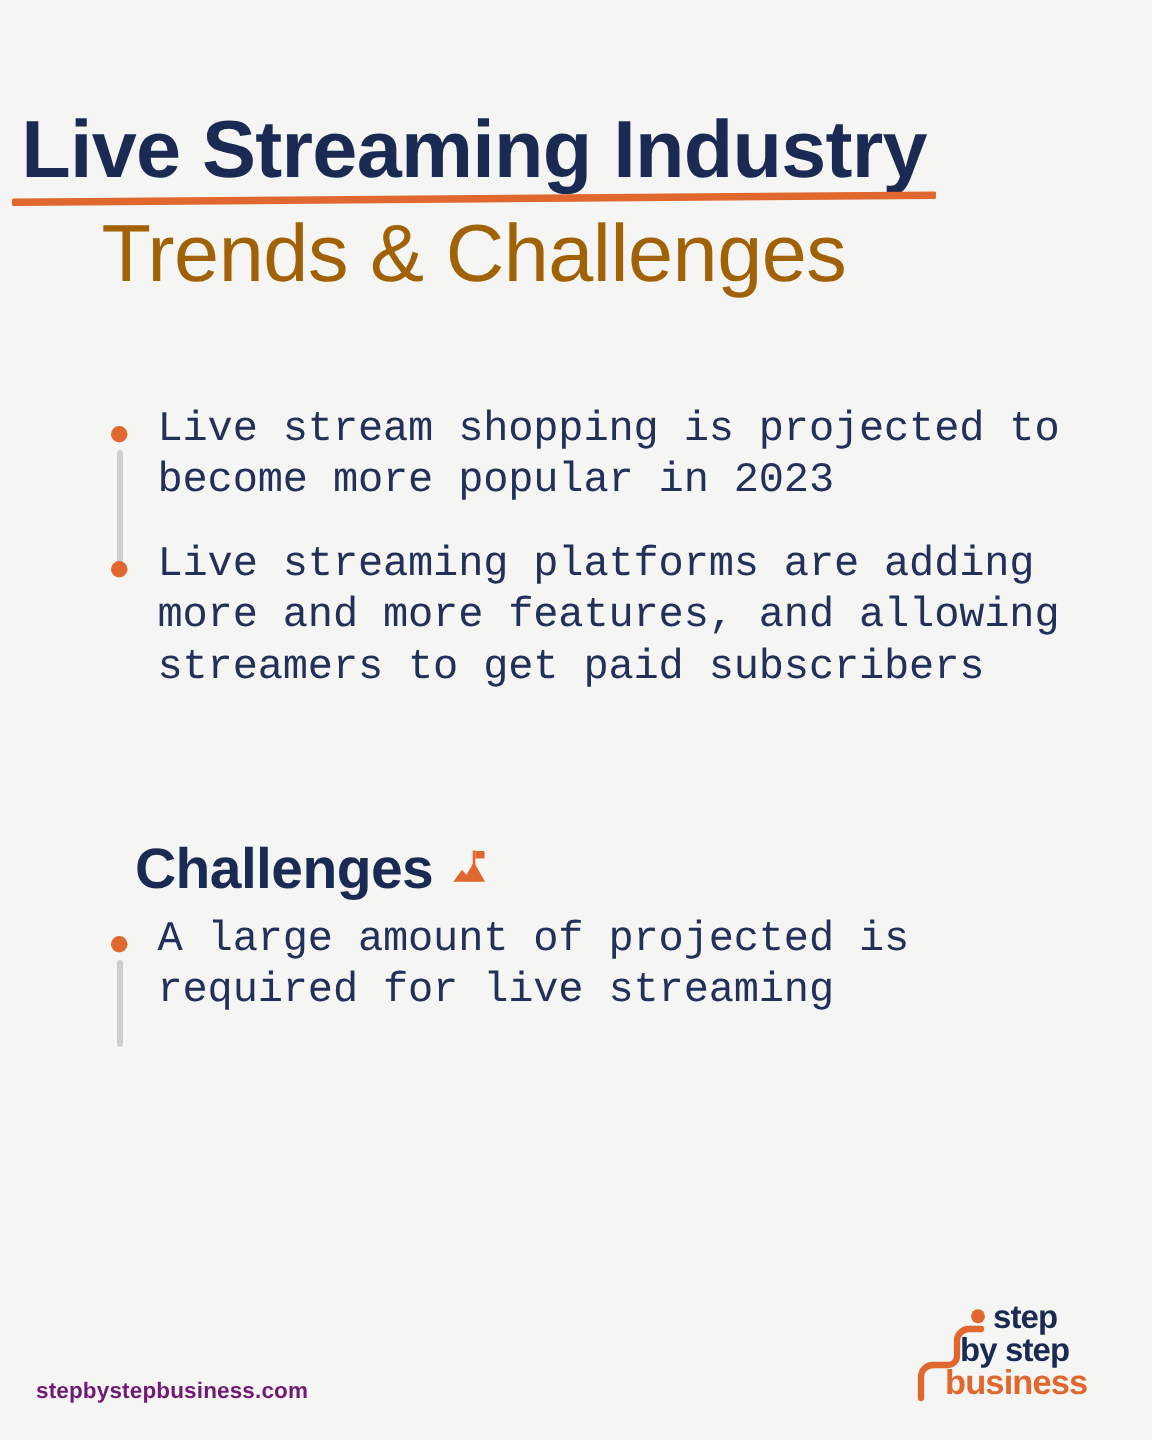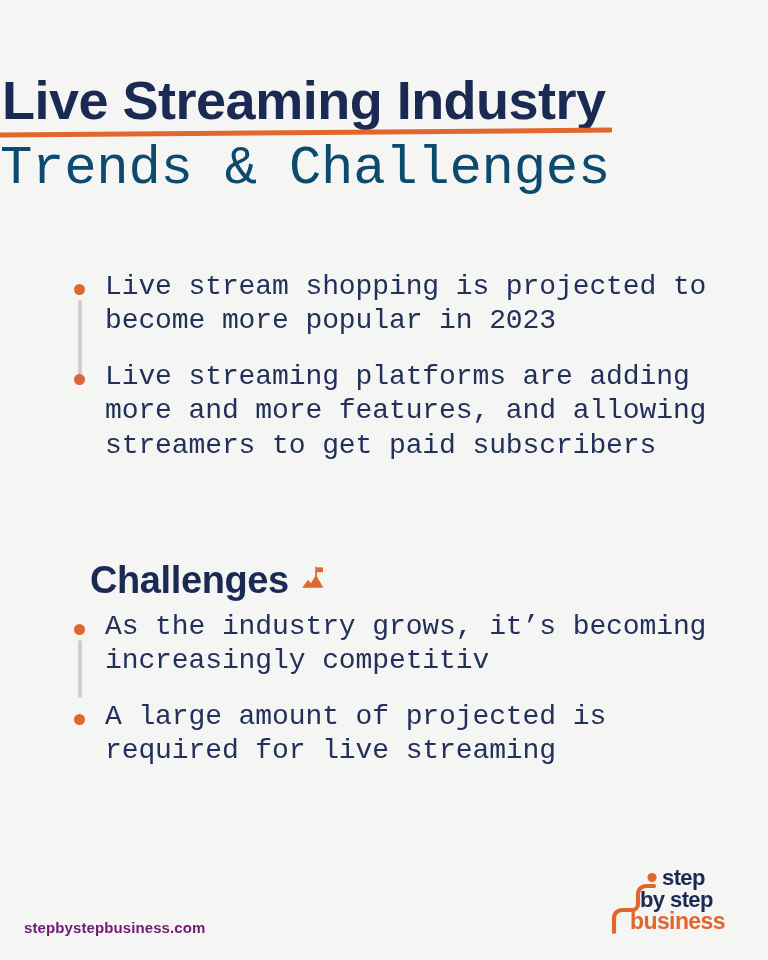--- a/index.html
+++ b/index.html
@@ -21,21 +21,21 @@
     height: 960px;
     background: #f5f5f3;
   }
 
   
   .title-block {
     position: absolute;
     top: 72px;
     left: 0;
     width: 632px;
-    text-align: left;
+    text-align: center;
   }
   .title-line1-wrap {
     display: inline-block;
     position: relative;
     padding: 0 2px;
   }
   .title-line1 {
     font-size: 54px;
     font-weight: bold;
     color: #1b2a52;
@@ -49,26 +49,25 @@
     right: -4px;
     bottom: -6px;
     height: 5px;
     background: #e0672e;
     border-radius: 1px;
     transform: rotate(-0.45deg);
   }
   .title-line2 {
     font-size: 54px;
     font-weight: normal;
-    color: #0c4a6e;
+    color: #a16207;
     line-height: 1.12;
     margin-top: 10px;
     letter-spacing: -0.3px;
     white-space: nowrap;
-    font-family: Liberation Mono, monospace;
   }
 
   
   .section {
     position: absolute;
     left: 68px;
     width: 640px;
   }
   .section-trends { top: 262px; }
   .section-challenges { top: 560px; }
@@ -190,24 +189,20 @@
           <path d="M17.2 3.2h1.9v18h-1.9z" fill="#e0672e"></path>
           <path d="M19.1 3.6h6.5v5.2h-6.5z" fill="#e0672e"></path>
           <path d="M18.1 11.5l7.9 13.9H3.4l6.2-8.6 3.1 3.6z" fill="#e0672e"></path>
         </svg>
       </span>
     </div>
 
     <div class="bullets">
       <div class="rail" style="top:30px;height:58px;"></div>
 
-      <div class="bullet">
-        <span class="dot"></span>
-        <span class="bullet-text">As the industry grows, it’s becoming increasingly competitiv</span>
-      </div>
 
       <div class="bullet">
         <span class="dot"></span>
         <span class="bullet-text">A large amount of projected is required for live streaming</span>
       </div>
     </div>
   </div>
 
   <div class="site-url">stepbystepbusiness.com</div>
 

